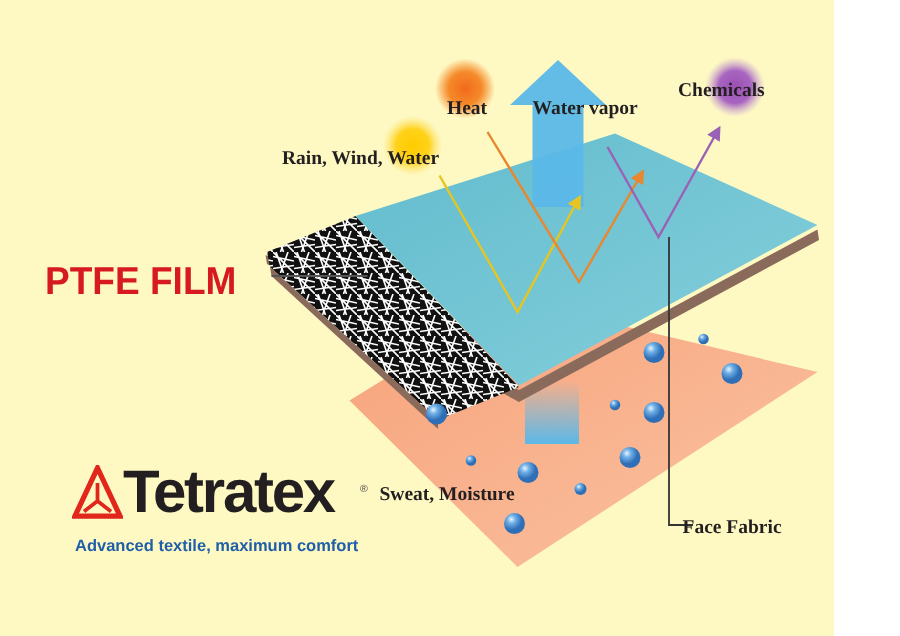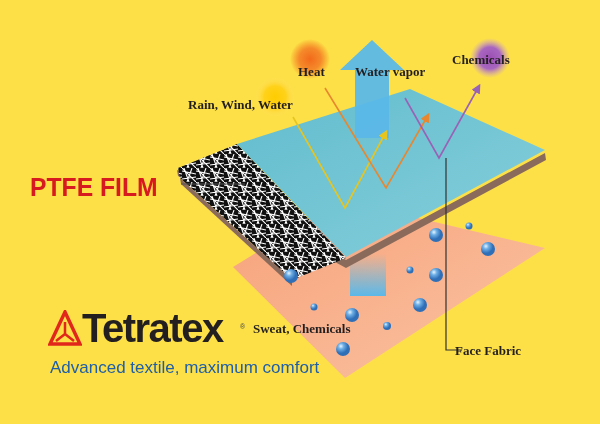--- a/index.html
+++ b/index.html
@@ -1,22 +1,22 @@
 <!DOCTYPE html>
 <html><head>
 <meta charset="utf-8">
 <style>
   html,body{margin:0;padding:0;background:#fff;}
-  #stage{position:relative;width:600px;height:424px;overflow:hidden;background:#fde047;font-family:"Liberation Serif",serif;}
+  #stage{position:relative;width:556px;height:424px;overflow:hidden;background:#fef9c3;font-family:"Liberation Serif",serif;}
   svg#diagram{position:absolute;left:0;top:0;}
   .lbl{position:absolute;font-family:"Liberation Serif",serif;font-weight:bold;font-size:13px;color:#231f20;white-space:nowrap;}
   .ptfe{position:absolute;left:30px;top:172px;font-family:"Liberation Sans",sans-serif;font-weight:bold;font-size:26px;color:#d71920;letter-spacing:0px;transform:scaleX(0.95);transform-origin:left;}
   .brand{position:absolute;left:82px;top:306px;font-family:"Liberation Sans",sans-serif;font-weight:bold;font-size:40px;color:#231f20;letter-spacing:-1.5px;}
   .reg{position:absolute;left:240px;top:323px;font-family:"Liberation Sans",sans-serif;font-size:7px;color:#444;}
-  .tag{position:absolute;left:50px;top:358px;font-family:"Liberation Sans",sans-serif;font-weight:normal;font-size:17px;color:#1f5ea8;}
+  .tag{position:absolute;left:50px;top:358px;font-family:"Liberation Sans",sans-serif;font-weight:bold;font-size:11px;color:#1f5ea8;}
   .logo{position:absolute;left:48px;top:310px;}
 </style>
 </head>
 <body>
 
 <div id="stage">
   <svg id="diagram" width="600" height="424" viewBox="0 0 600 424">
     <defs>
       <radialGradient id="gHeat">
           <stop offset="0" stop-color="#f26a1b"></stop>
@@ -104,21 +104,21 @@
       <circle cx="436" cy="235" r="7" fill="url(#gDrop)"></circle>
       <circle cx="469" cy="226" r="3.5" fill="url(#gDrop)"></circle>
       <circle cx="488" cy="249" r="7" fill="url(#gDrop)"></circle>
     </g>
   </svg>
 
   <span class="lbl" style="left:298px;top:64px">Heat</span>
   <span class="lbl" style="left:355px;top:64px">Water vapor</span>
   <span class="lbl" style="left:452px;top:52px">Chemicals</span>
   <span class="lbl" style="left:188px;top:97px">Rain, Wind, Water</span>
-  <span class="lbl" style="left:253px;top:321px">Sweat, Chemicals</span>
+  <span class="lbl" style="left:253px;top:321px">Sweat, Moisture</span>
   <span class="lbl" style="left:455px;top:343px">Face Fabric</span>
 
   <span class="ptfe">PTFE FILM</span>
 
   <svg class="logo" width="34" height="36" viewBox="0 0 34 36">
     <polygon points="17,2 32,34 2,34" fill="none" stroke="#e1261c" stroke-width="3.5" stroke-linejoin="miter"></polygon>
     <path d="M17 12 L17 24 M17 24 L8 31 M17 24 L26 31" stroke="#e1261c" stroke-width="2.5" fill="none"></path>
   </svg>
   <span class="brand">Tetratex</span>
   <span class="reg">®</span>

